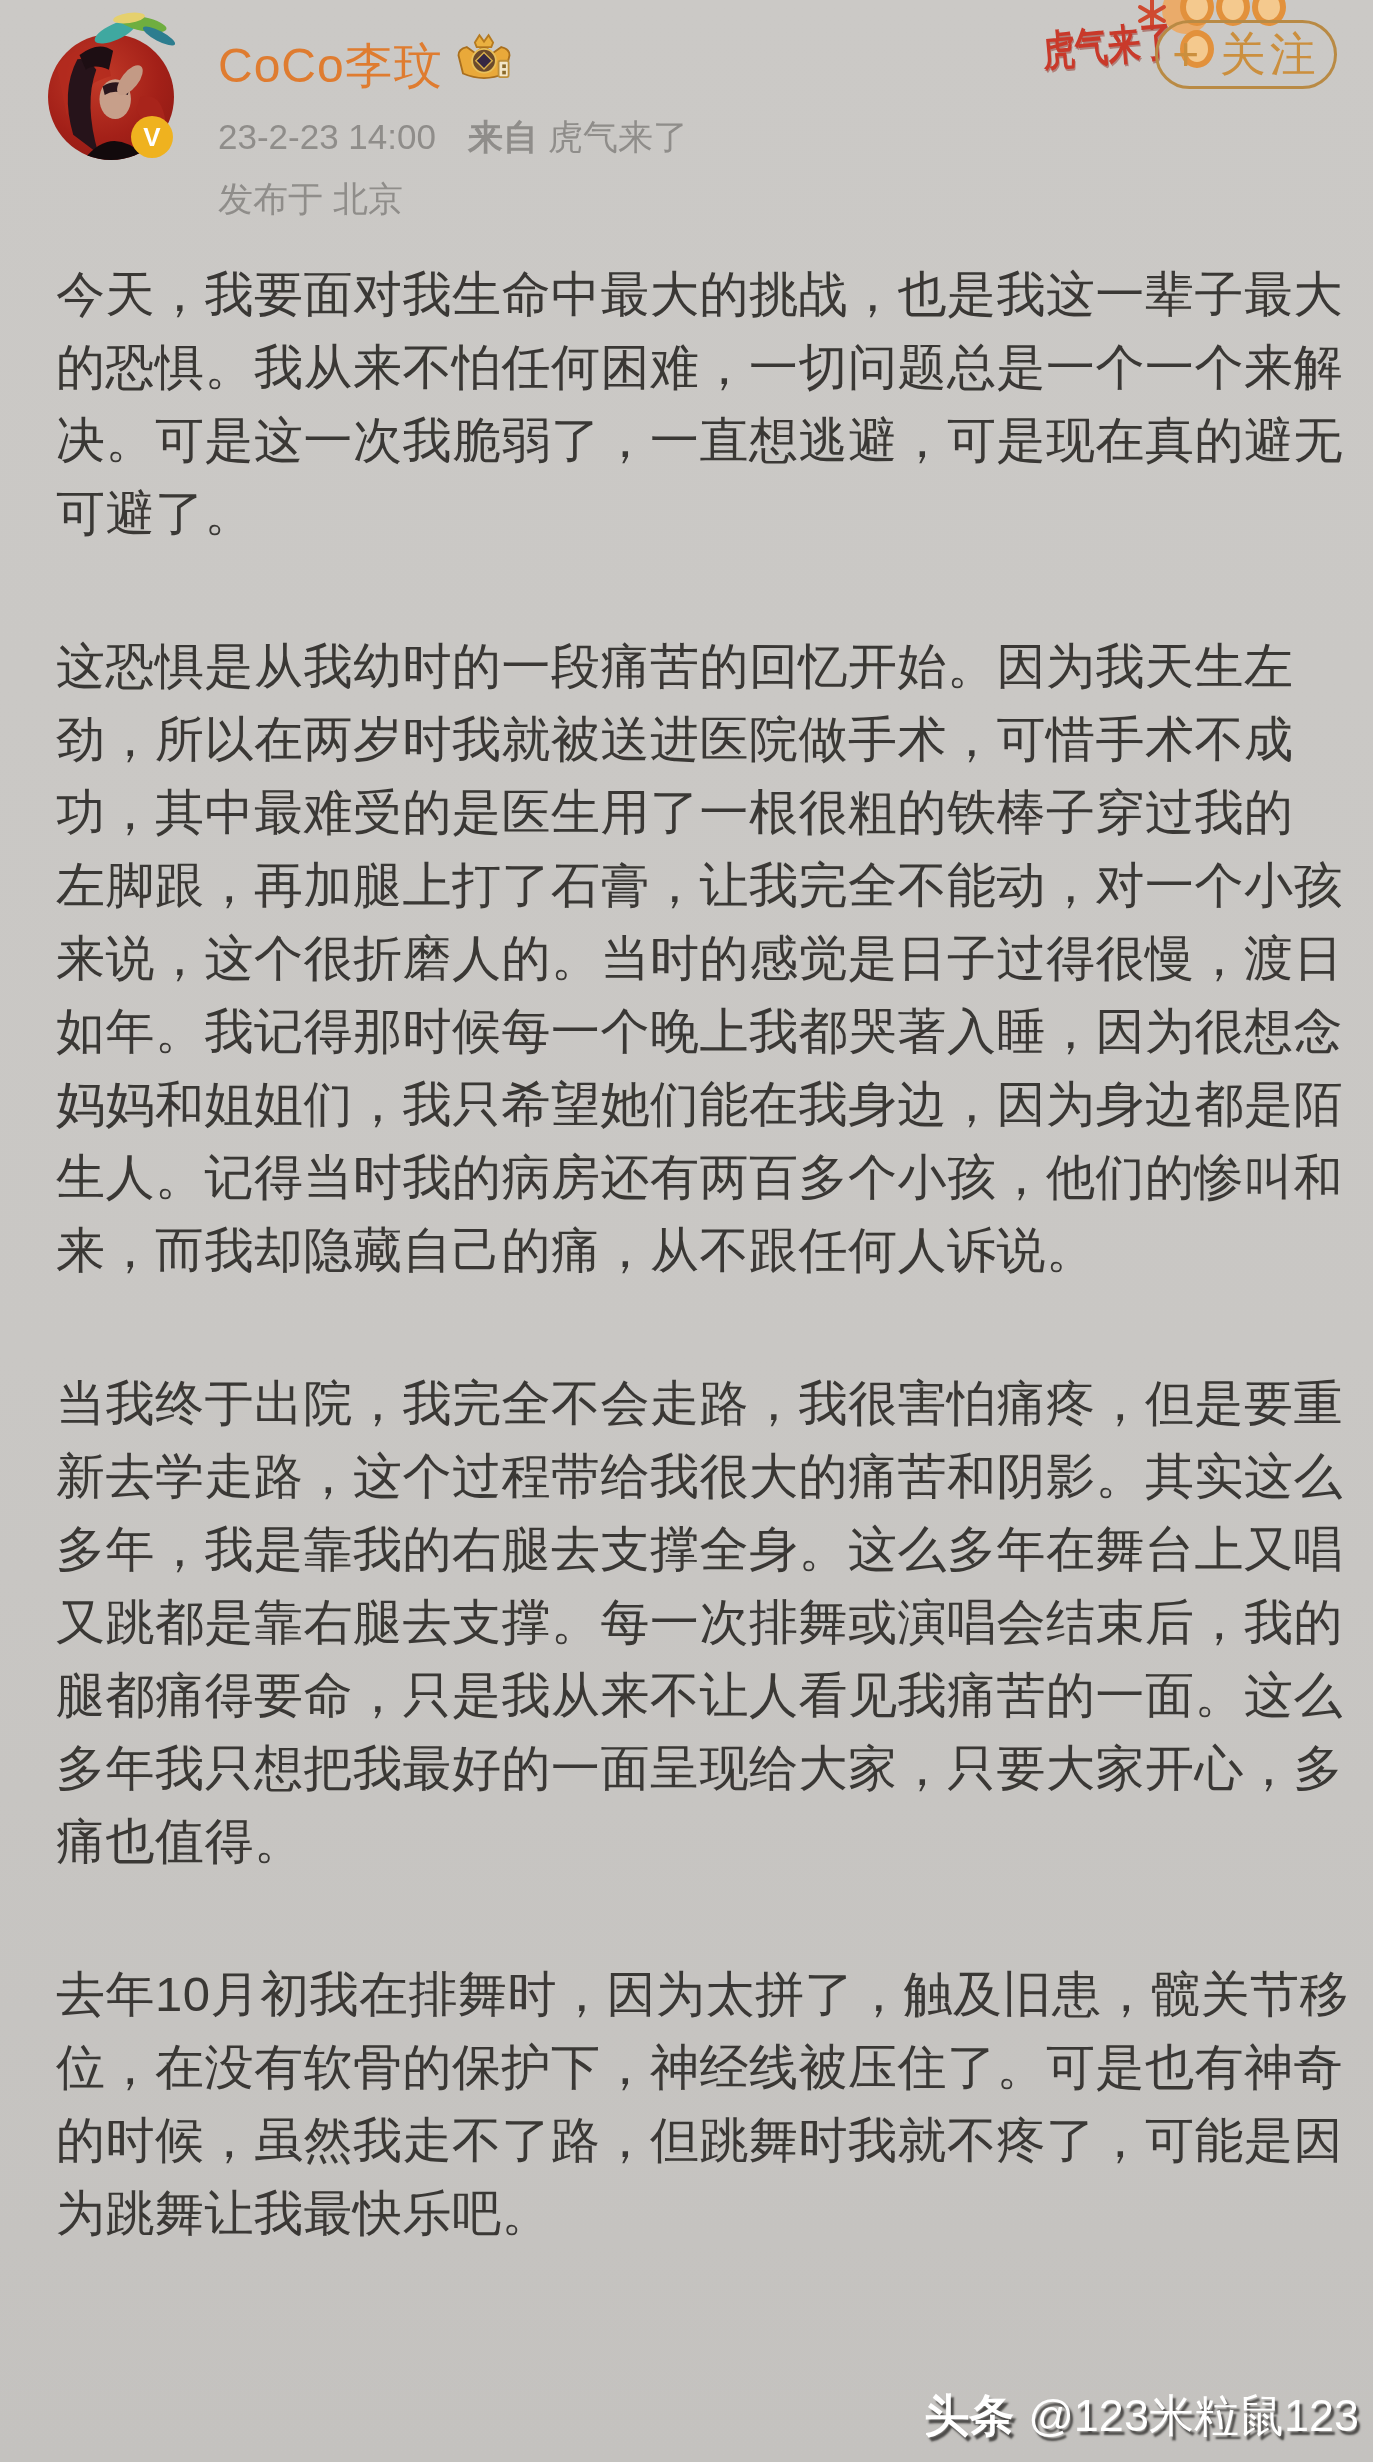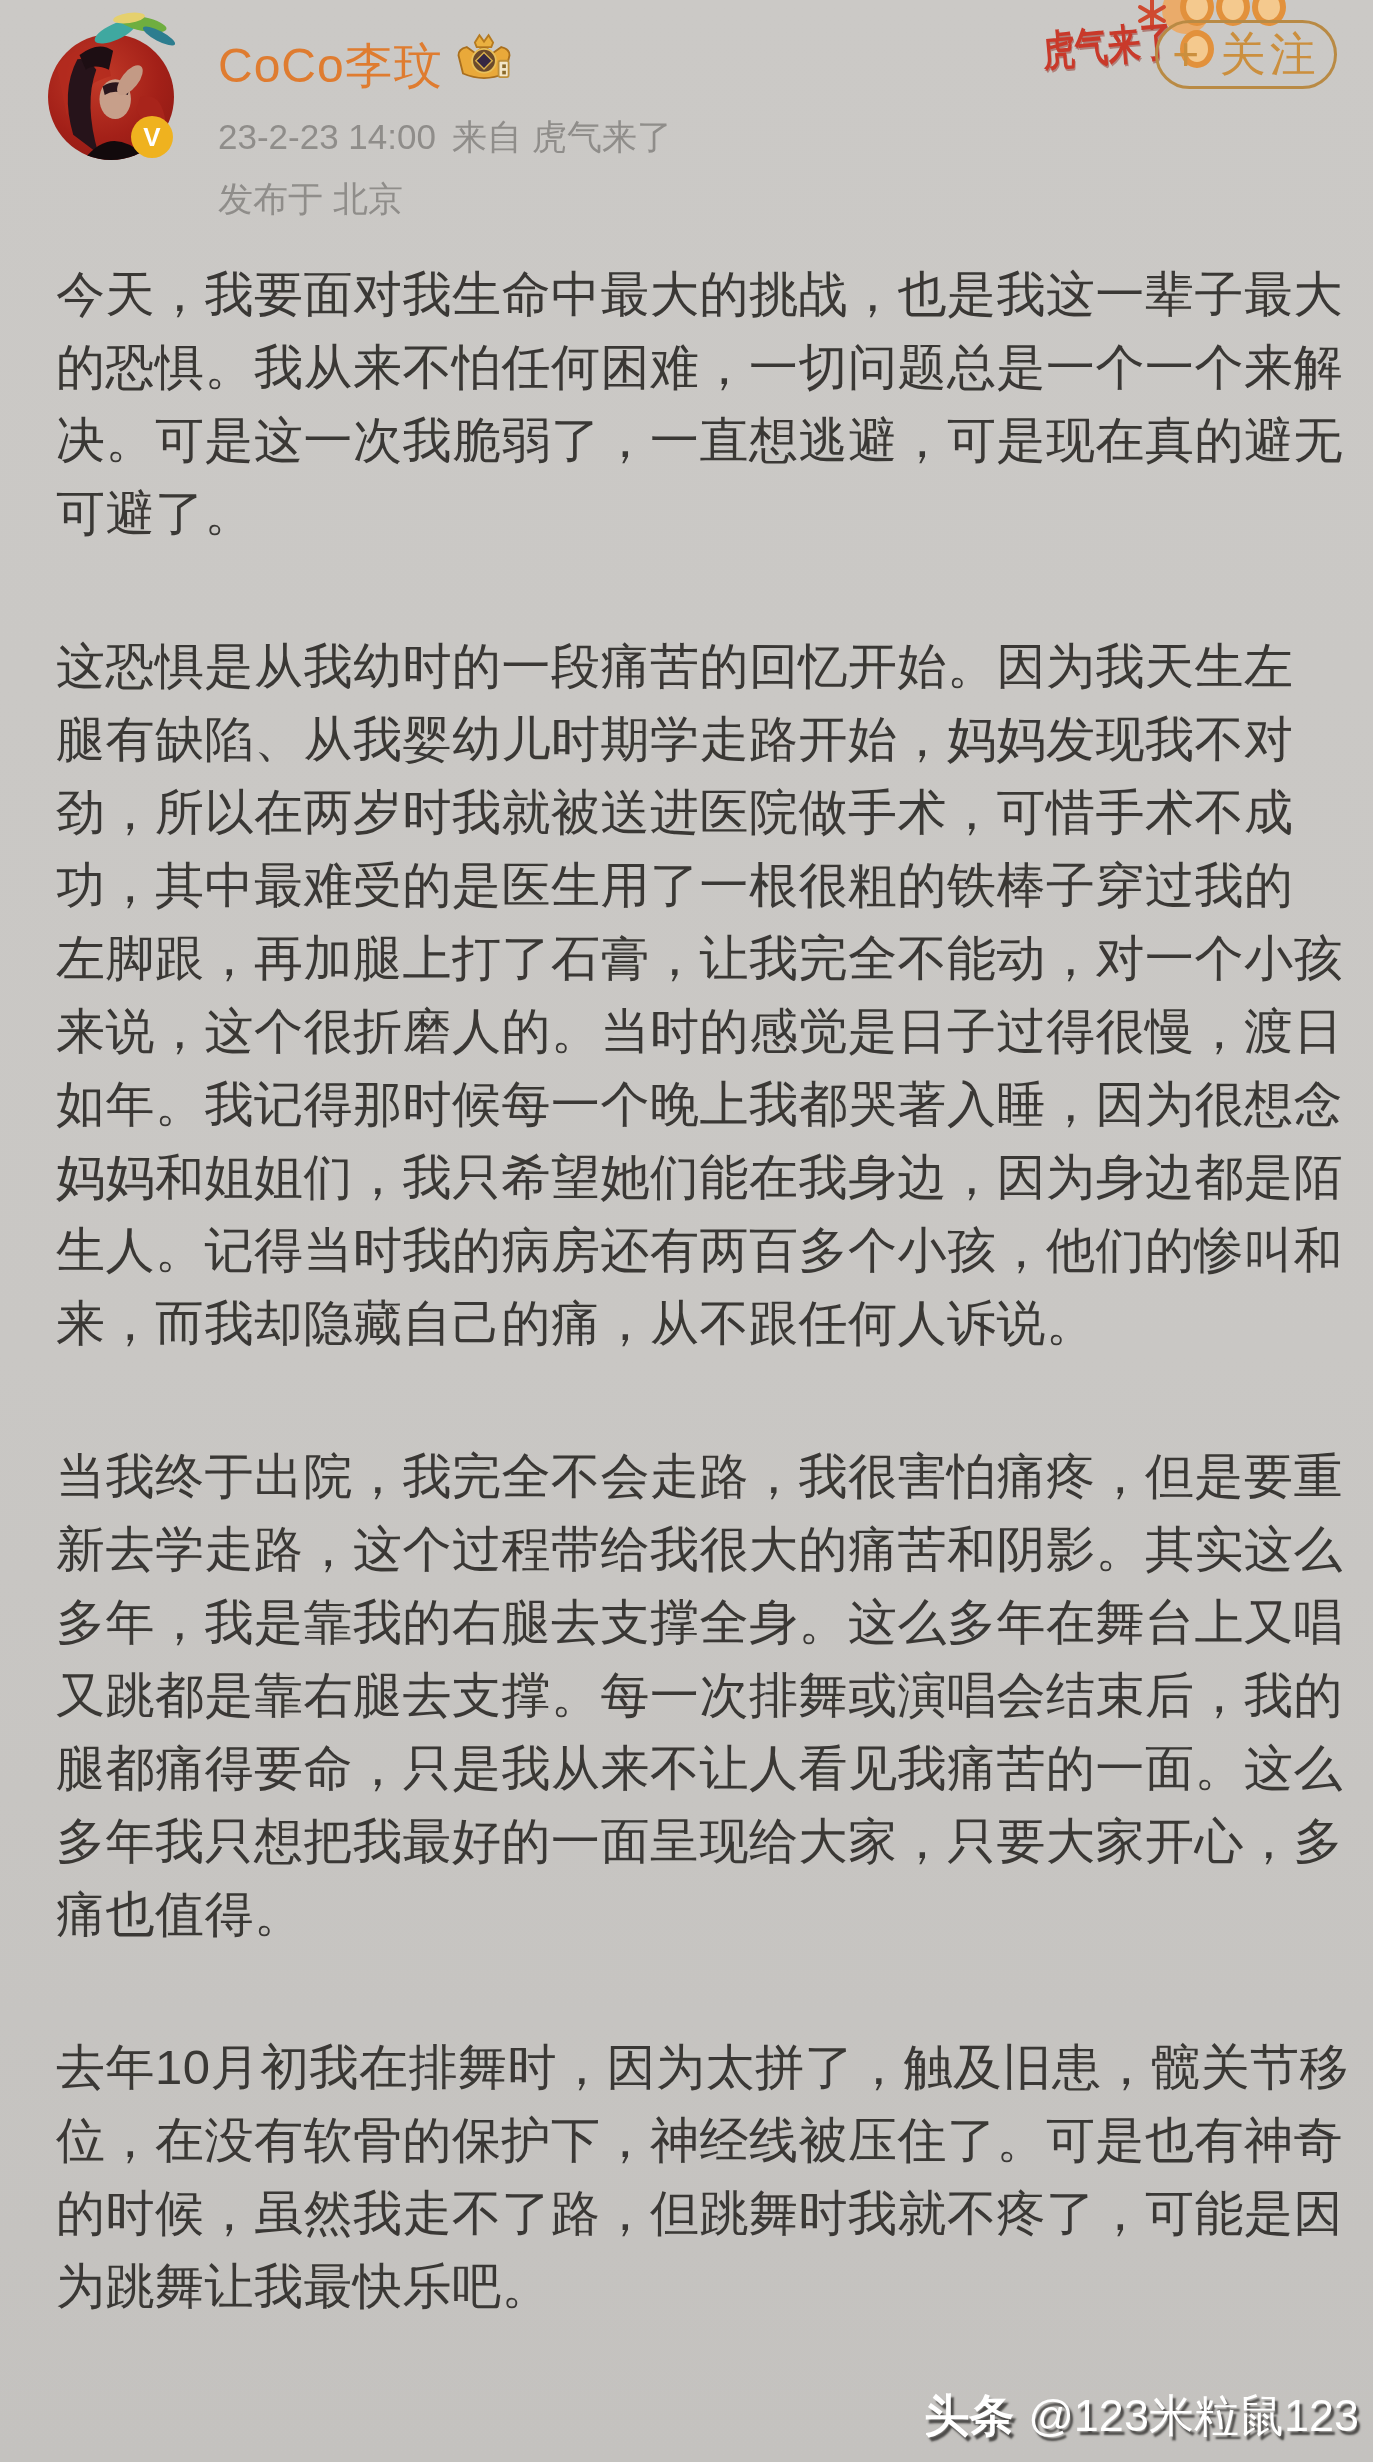--- a/index.html
+++ b/index.html
@@ -18,21 +18,21 @@
     background:#efb21f;color:#fff;font-weight:bold;font-size:26px;
     display:flex;align-items:center;justify-content:center;
   }
   .feathers{position:absolute;left:85px;top:6px;width:100px;height:54px;}
   .username{
     position:absolute;left:218px;top:34px;
     font-size:48px;color:#df7c30;letter-spacing:1px;text-align:center;
   }
   .crown{position:absolute;left:453px;top:30px;width:62px;height:56px;}
   .meta-row1{position:absolute;left:218px;top:114px;font-size:35px;color:#8f8d8a;}
-  .meta-row1 .src-label{margin-left:16px;}
+  .meta-row1 .src-label{margin-left:32px;font-weight:bold;}
   .meta-row1 .src{margin-left:10px;}
   .meta-row2{position:absolute;left:218px;top:176px;font-size:35px;color:#8f8d8a;}
   .meta-row2 .loc{margin-left:10px;}
   
   .deco-blob{position:absolute;left:1162px;top:-14px;width:48px;height:48px;border-radius:50%;
     background:#eda75f;opacity:.9;}
   .deco-circles{position:absolute;left:1180px;top:-12px;width:130px;height:32px;}
   .deco-circles span{display:inline-block;width:22px;height:26px;border-radius:50%;
     border:6px solid #e2913c;margin-right:2px;background:#f4c98e;}
   .sparkle{position:absolute;left:1134px;top:-4px;width:36px;height:36px;}
@@ -131,21 +131,20 @@
 
   <main class="content">
     <div class="para">
       <div class="line">今天，我要面对我生命中最大的挑战，也是我这一辈子最大</div>
       <div class="line">的恐惧。我从来不怕任何困难，一切问题总是一个一个来解</div>
       <div class="line">决。可是这一次我脆弱了，一直想逃避，可是现在真的避无</div>
       <div class="line">可避了。</div>
     </div>
     <div class="para">
       <div class="line">这恐惧是从我幼时的一段痛苦的回忆开始。因为我天生左</div>
-      <div class="line">腿有缺陷、从我婴幼儿时期学走路开始，妈妈发现我不对</div>
       <div class="line">劲，所以在两岁时我就被送进医院做手术，可惜手术不成</div>
       <div class="line">功，其中最难受的是医生用了一根很粗的铁棒子穿过我的</div>
       <div class="line">左脚跟，再加腿上打了石膏，让我完全不能动，对一个小孩</div>
       <div class="line">来说，这个很折磨人的。当时的感觉是日子过得很慢，渡日</div>
       <div class="line">如年。我记得那时候每一个晚上我都哭著入睡，因为很想念</div>
       <div class="line">妈妈和姐姐们，我只希望她们能在我身边，因为身边都是陌</div>
       <div class="line">生人。记得当时我的病房还有两百多个小孩，他们的惨叫和</div>
       <div class="line">来，而我却隐藏自己的痛，从不跟任何人诉说。</div>
     </div>
     <div class="para">

